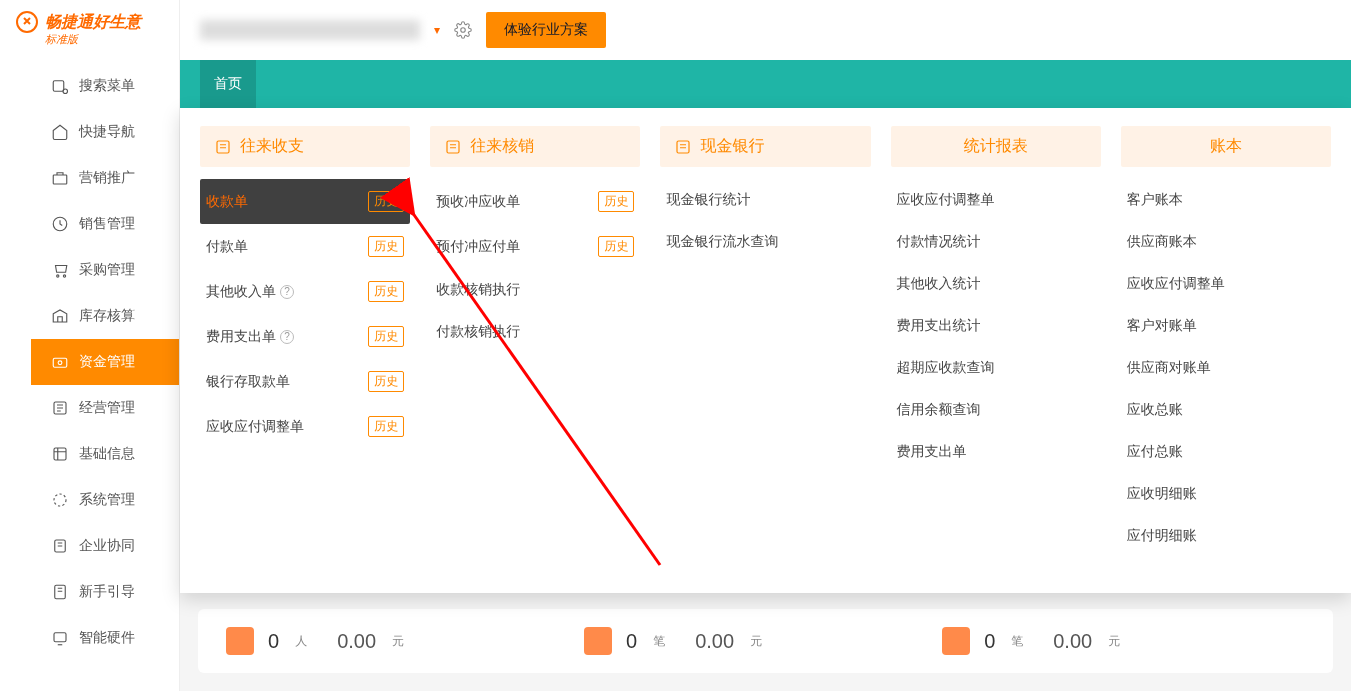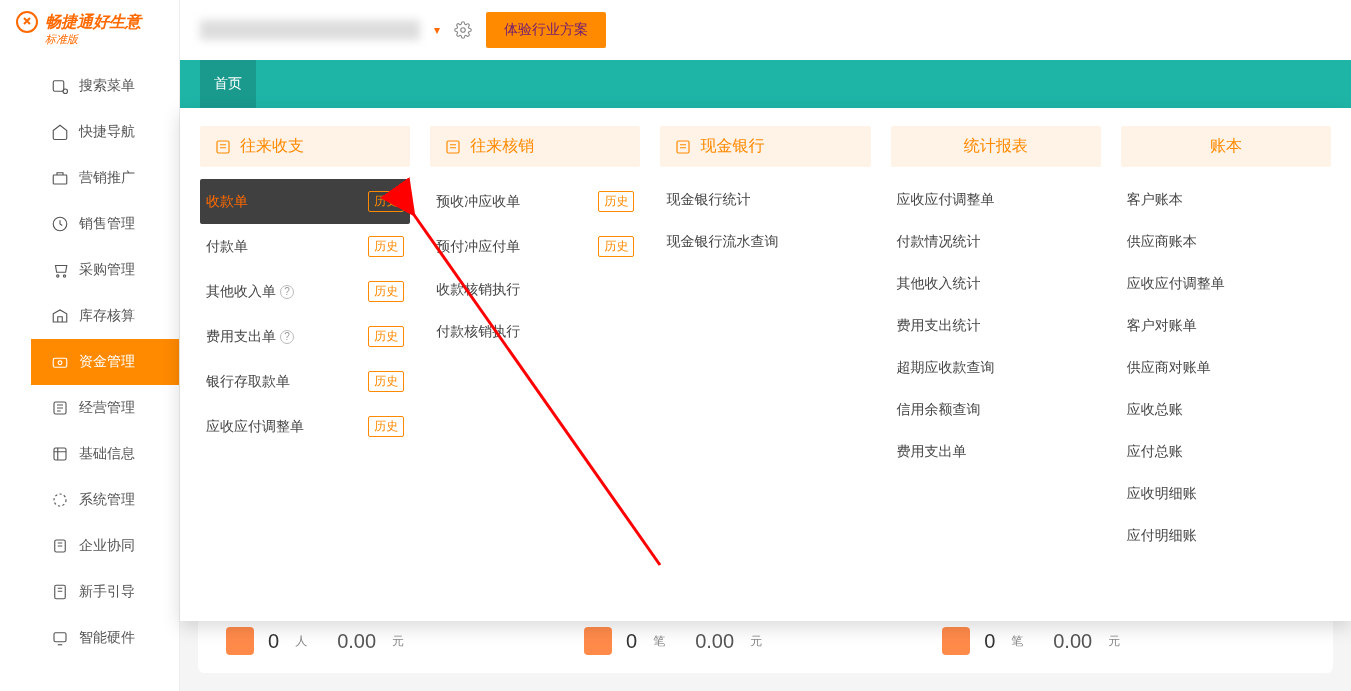--- a/index.html
+++ b/index.html
@@ -20,29 +20,29 @@
 .side-icon { width: 18px; height: 18px; display: inline-flex; align-items: center; justify-content: center; }
 .side-icon svg { width: 18px; height: 18px; stroke: currentColor; fill: none; stroke-width: 1.5; }
 
 
 .main { flex: 1; display: flex; flex-direction: column; background: #f5f5f5; position: relative; }
 .topbar { height: 60px; background: #fff; display: flex; align-items: center; padding: 0 20px; gap: 14px; }
 .tenant { color: #999; filter: blur(4px); width: 220px; height: 20px; background: #ddd; }
 .chev { color: #ff6a00; font-size: 12px; }
 .gear { color: #888; display: inline-flex; }
 .gear svg { width: 18px; height: 18px; stroke: currentColor; fill: none; stroke-width: 1.5; }
-.cta { background: #ff8a00; color: #701a75; border: none; padding: 9px 18px; border-radius: 2px; font-size: 14px; cursor: pointer; }
+.cta { background: #ff8a00; color: #0f172a; border: none; padding: 9px 18px; border-radius: 2px; font-size: 14px; cursor: pointer; }
 
 .tabbar { height: 48px; background: #1fb5a6; display: flex; align-items: center; padding: 0 20px; }
 .tab { color: #fff; padding: 16px 14px; height: 100%; display: flex; align-items: center; background: #199a8d; }
 
 .content { position: relative; flex: 1; padding: 18px; }
 
 
-.mega { position: absolute; left: 0; top: 0; right: 0; background: #fff; box-shadow: 0 6px 18px rgba(0,0,0,.15); padding: 18px 20px 64px; display: flex; gap: 20px; z-index: 10; }
+.mega { position: absolute; left: 0; top: 0; right: 0; background: #fff; box-shadow: 0 6px 18px rgba(0,0,0,.15); padding: 18px 20px 36px; display: flex; gap: 20px; z-index: 10; }
 .col { flex: 1; min-width: 0; }
 .col-head { background: #fff2e6; color: #ff8a00; font-size: 16px; padding: 10px 14px; border-radius: 2px; display: flex; align-items: center; gap: 8px; margin-bottom: 12px; }
 .col-head .hicn { display: inline-flex; }
 .col-head.center { justify-content: center; }
 .row-item { display: flex; align-items: center; justify-content: space-between; padding: 12px 6px; color: #444; cursor: pointer; border-radius: 2px; }
 .row-item.active { background: #404040; color: #ff6a00; }
 .row-label { display: inline-flex; align-items: center; gap: 4px; }
 .qicn { display: inline-block; width: 14px; height: 14px; border: 1px solid #bbb; border-radius: 50%; font-size: 10px; line-height: 12px; text-align: center; color: #999; }
 .hist { border: 1px solid #ff8a00; color: #ff8a00; font-size: 12px; padding: 1px 5px; border-radius: 2px; }
 

